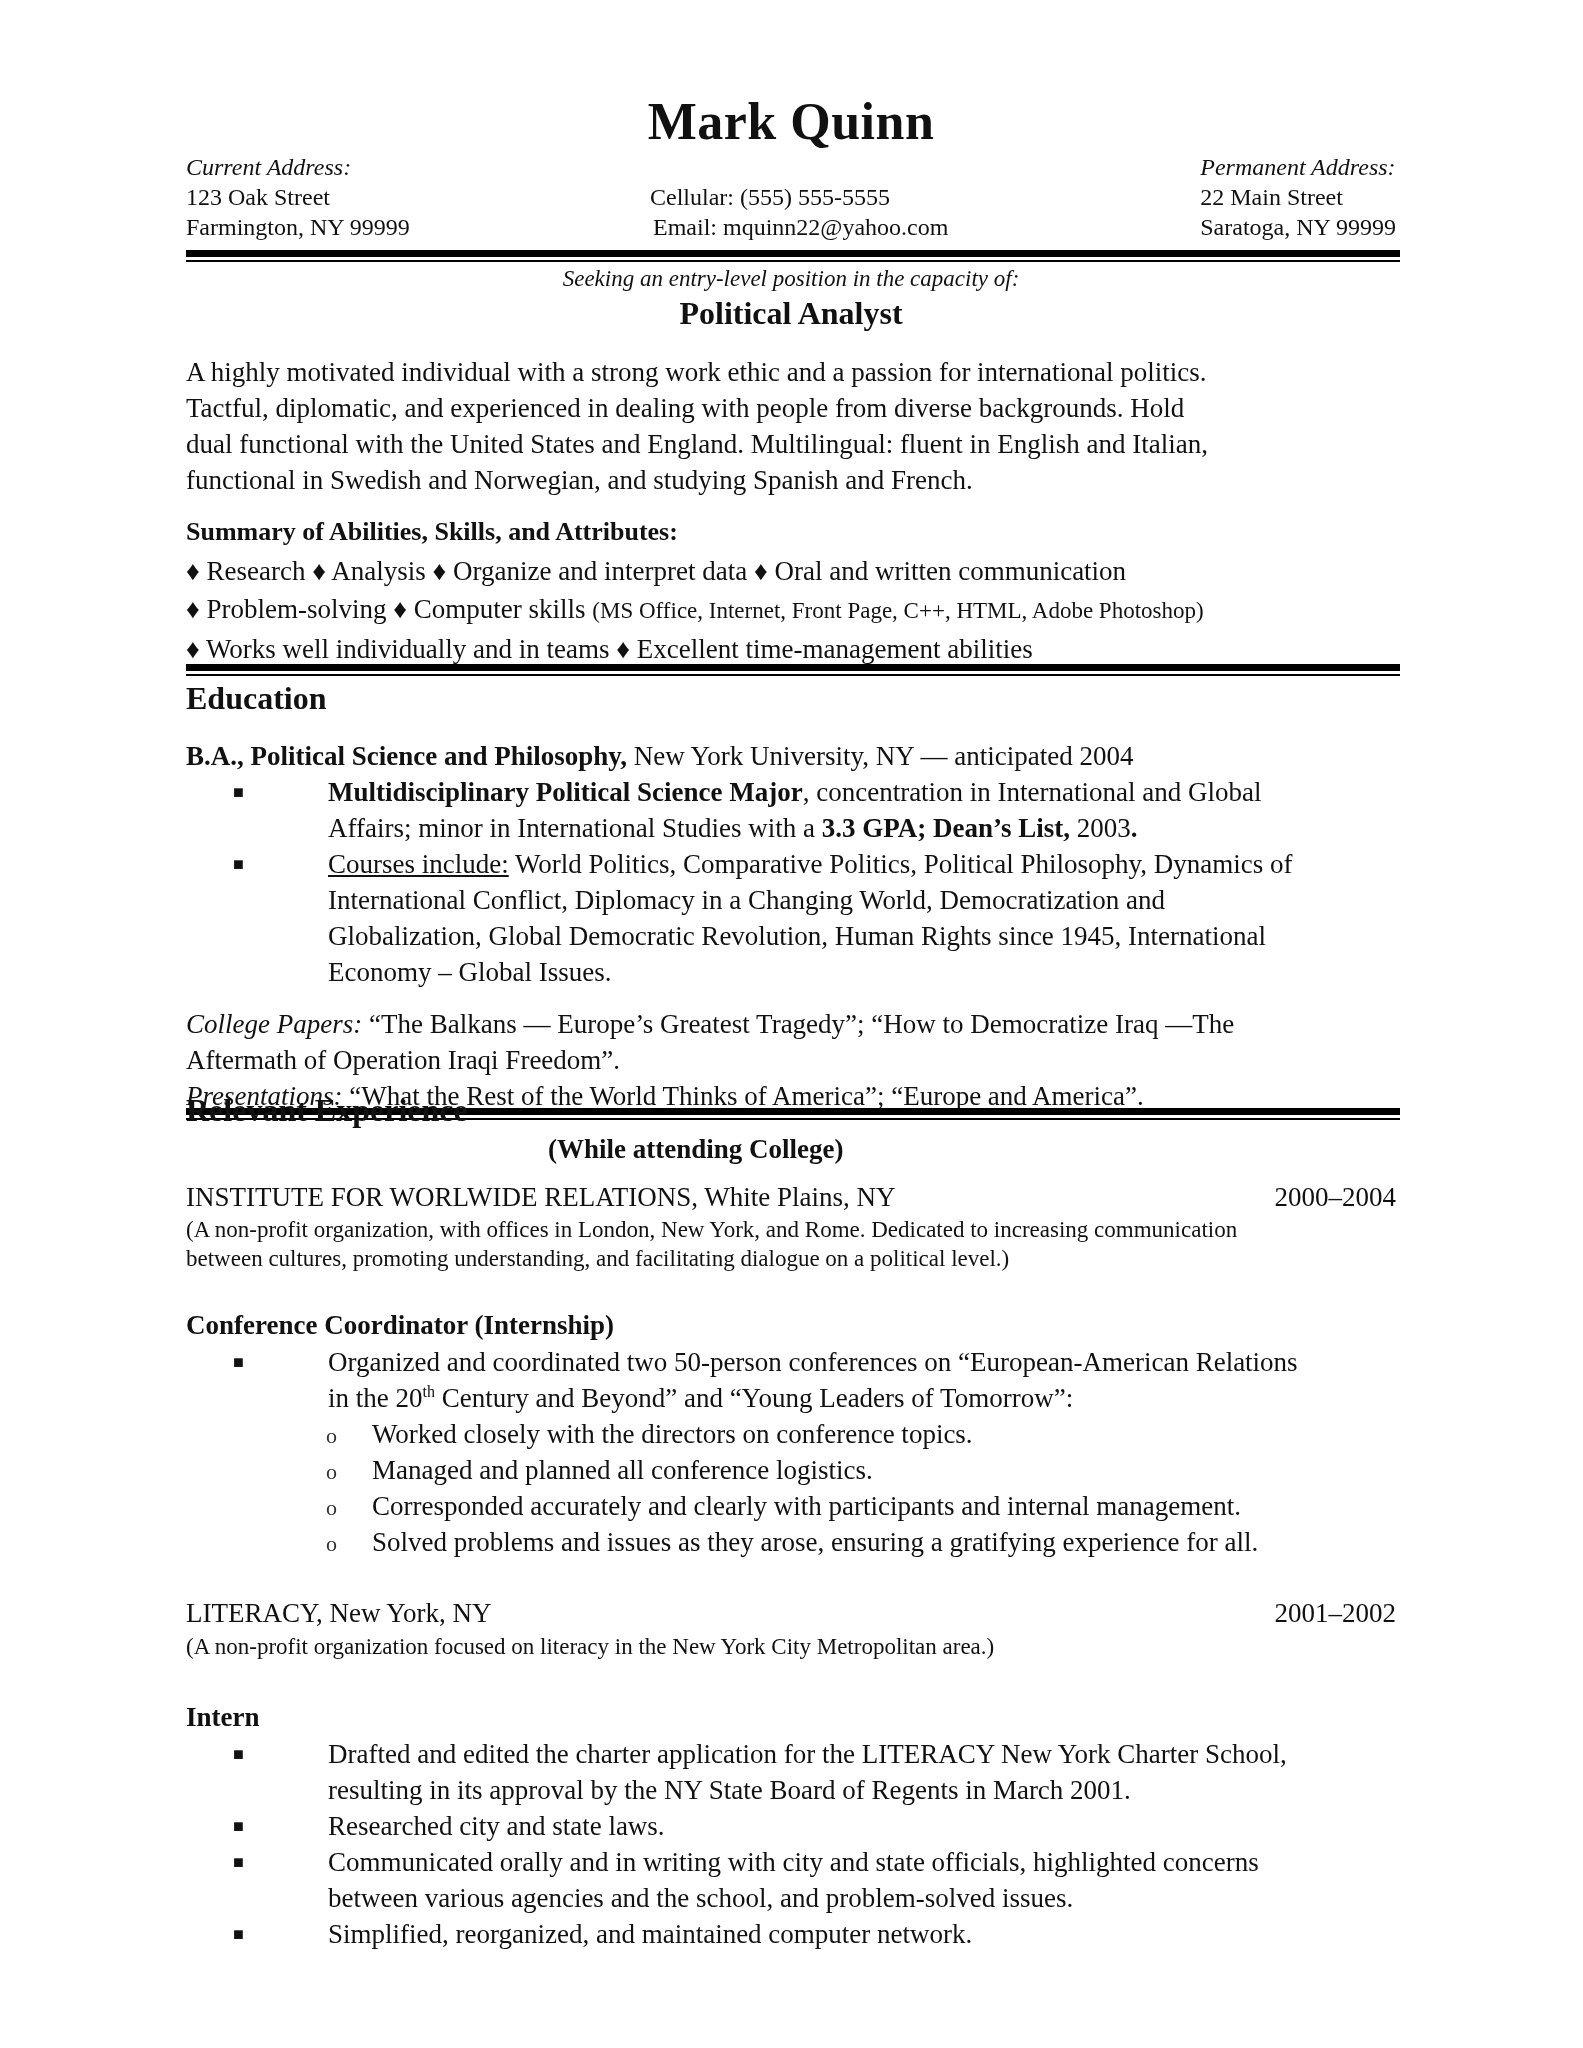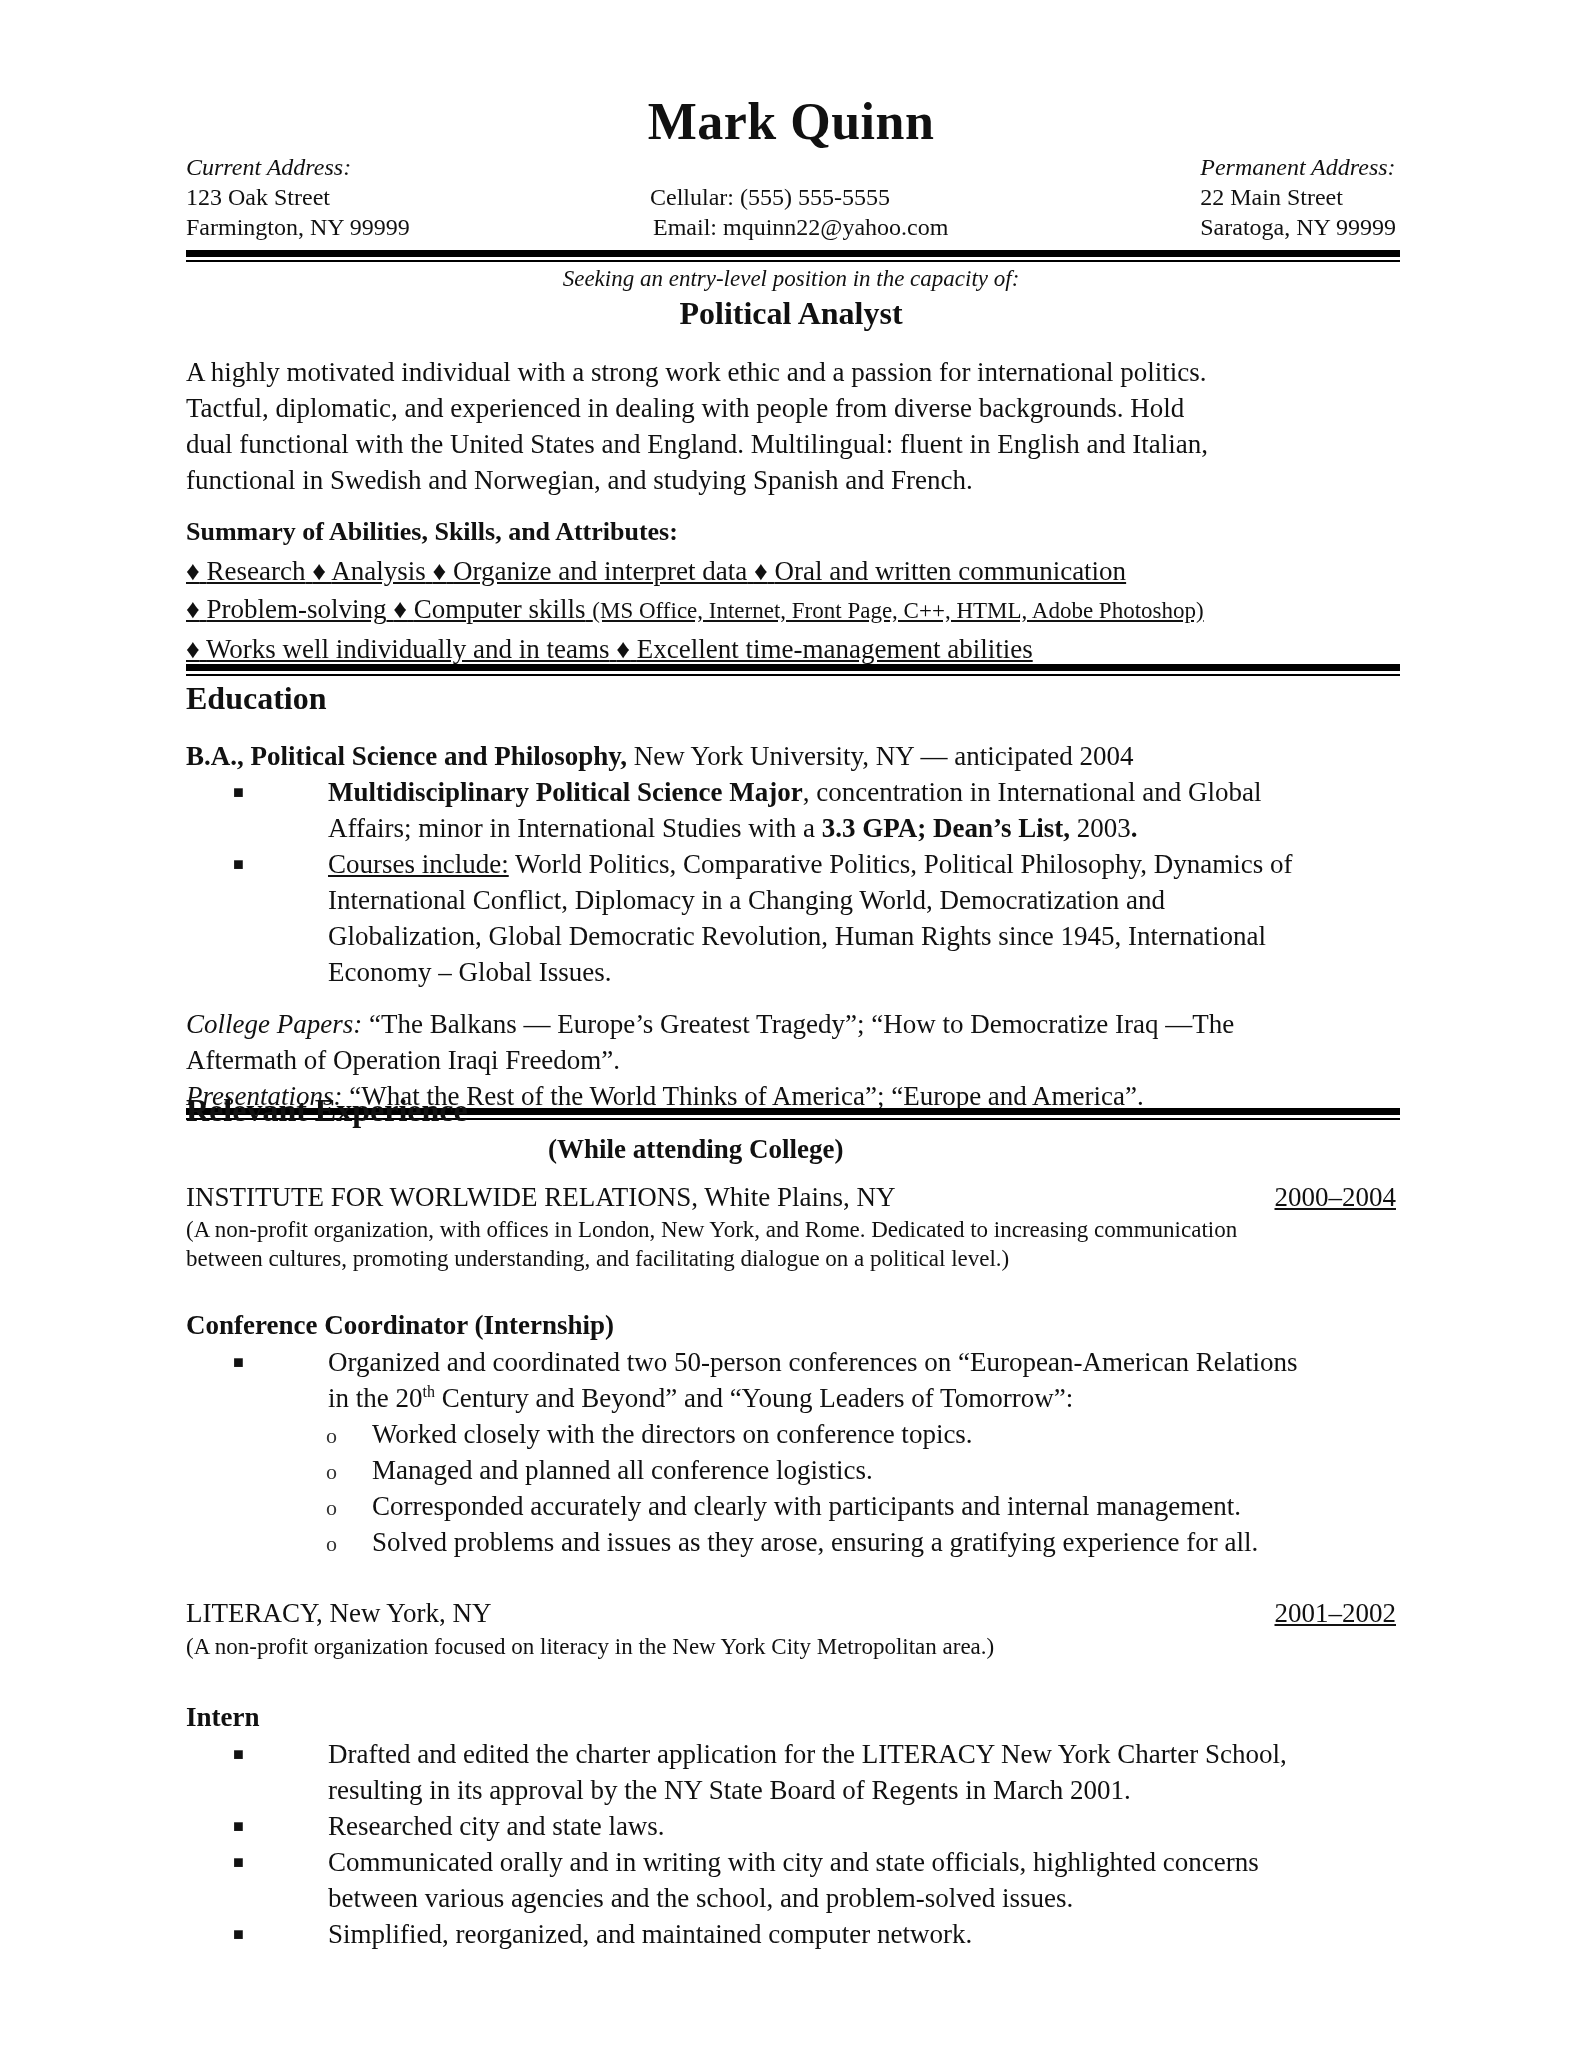--- a/index.html
+++ b/index.html
@@ -29,39 +29,39 @@
       position: absolute; left: 0; width: 1210px; top: 266px; text-align: center;
       font-size: 23px; font-style: italic;
     }
     .objective {
       position: absolute; left: 0; width: 1210px; top: 295px; text-align: center;
       font-size: 32px; font-weight: bold;
     }
     .text { position: absolute; left: 0; font-size: 27px; line-height: 36px; }
     .summary { top: 354px; width: 1220px; }
     .skills-head { top: 514px; font-weight: bold; font-size: 26px; }
-    .skills { top: 552px; font-size: 27px; line-height: 38px; text-decoration: underline; }
+    .skills { top: 552px; font-size: 27px; line-height: 38px; }
     .skills .small { font-size: 23px; }
     .sec-head { position: absolute; left: 0; font-size: 32px; font-weight: bold; }
     .edu-head { top: 680px; }
     .degree { top: 738px; }
     .bul { position: absolute; left: 50px; font-size: 27px; line-height: 36px; }
     .bul .mark { position: absolute; left: -3px; top: 0; font-size: 18px; }
     .bul .body { position: absolute; left: 92px; width: 1100px; }
     .sub { position: absolute; left: 140px; font-size: 27px; line-height: 36px; }
     .sub .mark { position: absolute; left: 0; top: 2px; font-size: 22px; color: #333; }
     .sub .body { position: absolute; left: 46px; width: 1030px; white-space: nowrap; }
     .u { text-decoration: underline; }
     .b { font-weight: bold; }
     .i { font-style: italic; }
     .papers { top: 1006px; width: 1220px; }
     .exp-head { top: 1092px; }
     .exp-note { position: absolute; left: 362px; top: 1134px; font-size: 27px; font-weight: bold; }
     .org { position: absolute; left: 0; width: 1210px; font-size: 27px; }
-    .org .date { position: absolute; right: 0; top: 0; text-decoration: underline; }
+    .org .date { position: absolute; right: 0; top: 0; }
     .orgdesc { position: absolute; left: 0; font-size: 23px; line-height: 29px; width: 1220px; }
     .role { position: absolute; left: 0; font-size: 27px; font-weight: bold; }
     sup { font-size: 16px; line-height: 0; }
   </style>
 </head>
 <body>
 
 <div class="page">
 
   <div class="name">Mark Quinn</div>

